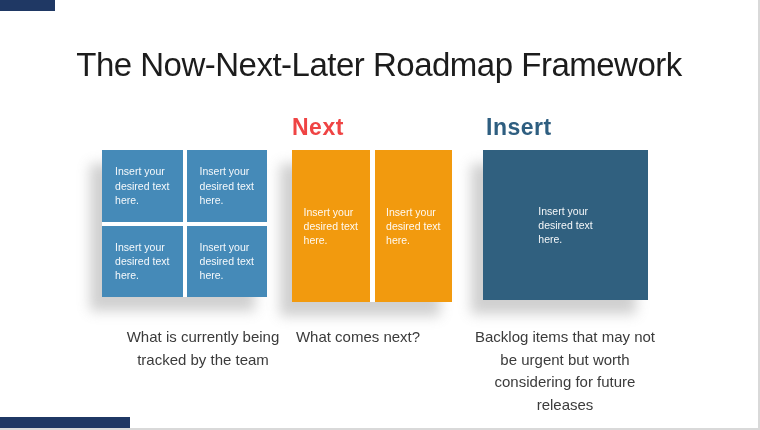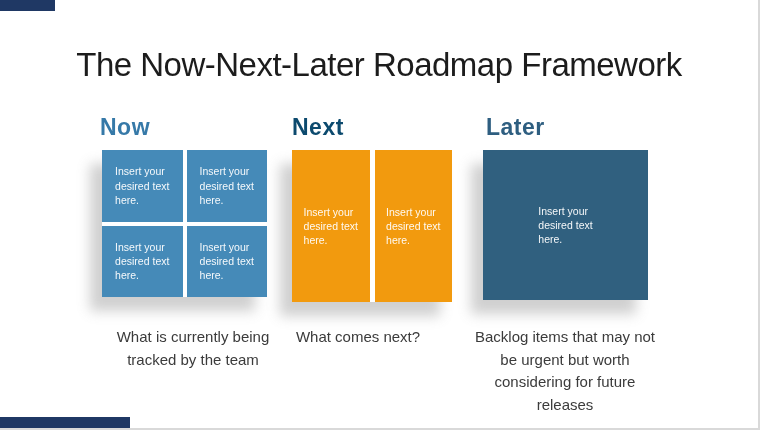--- a/index.html
+++ b/index.html
@@ -53,34 +53,33 @@
   .ph-text{
     color:rgba(255,255,255,0.95);
     font-size:10.5px;line-height:1.35;
     text-align:left;white-space:pre-line;
   }
   .caption{
     position:absolute;top:326px;
     font-size:15px;line-height:1.5;color:#3b3b3b;
     text-align:center;white-space:pre-line;
   }
-  #caption-now{left:98px;width:190px;}
+  #caption-now{left:108px;width:190px;}
   #caption-next{left:268px;width:180px;}
   #caption-later{left:455px;width:220px;}
 </style>
 </head>
 <body>
 
 <div id="slide">
 
   <div class="accent-bar top-left" style="background-color: rgb(31, 56, 100);"></div>
 
   <div class="title">The Now-Next-Later Roadmap Framework</div>
 
-  <div class="col-heading" id="heading-now" style="color: rgb(54, 121, 168);">Now</div>
   <div class="box-group" id="group-now">
     <div class="shape-box" style="background-color: rgb(69, 138, 184);">
       <div class="ph-text">Insert your
 desired text
 here.</div>
     </div>
     <div class="shape-box" style="background-color: rgb(69, 138, 184);">
       <div class="ph-text">Insert your
 desired text
 here.</div>
@@ -92,36 +91,36 @@
     </div>
     <div class="shape-box" style="background-color: rgb(69, 138, 184);">
       <div class="ph-text">Insert your
 desired text
 here.</div>
     </div>
   </div>
   <div class="caption" id="caption-now">What is currently being
 tracked by the team</div>
 
-  <div class="col-heading" id="heading-next" style="color: #0c4a6e;">Next</div>
+  <div class="col-heading" id="heading-next" style="color: #ef4444;">Next</div>
   <div class="box-group" id="group-next">
     <div class="shape-box" style="background-color: rgb(242, 154, 14);">
       <div class="ph-text">Insert your
 desired text
 here.</div>
     </div>
     <div class="shape-box" style="background-color: rgb(242, 154, 14);">
       <div class="ph-text">Insert your
 desired text
 here.</div>
     </div>
   </div>
   <div class="caption" id="caption-next">What comes next?</div>
 
-  <div class="col-heading" id="heading-later" style="color: rgb(46, 94, 128);">Later</div>
+  <div class="col-heading" id="heading-later" style="color: rgb(46, 94, 128);">Insert</div>
   <div class="box-group" id="group-later">
     <div class="shape-box" style="background-color: rgb(48, 96, 127);">
       <div class="ph-text">Insert your
 desired text
 here.</div>
     </div>
   </div>
   <div class="caption" id="caption-later">Backlog items that may not
 be urgent but worth
 considering for future

